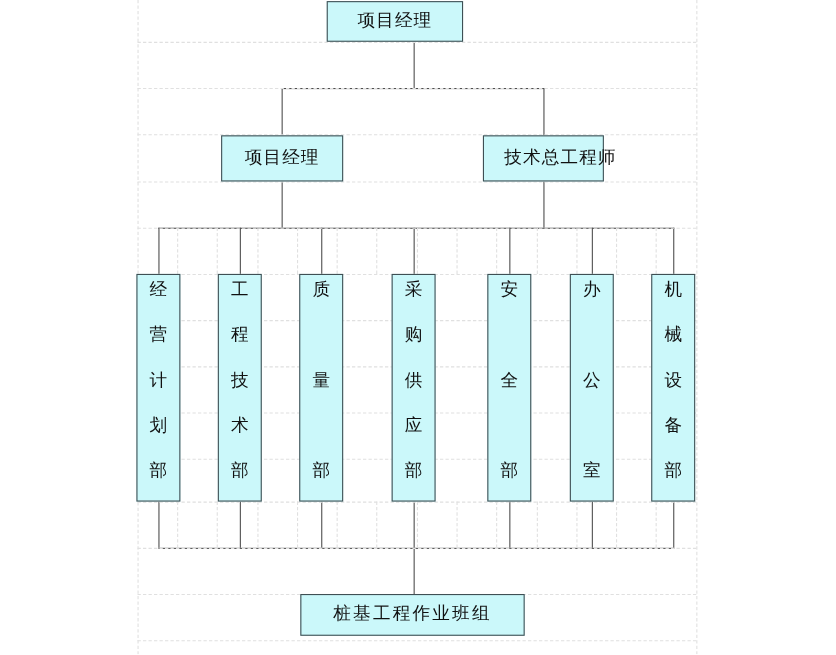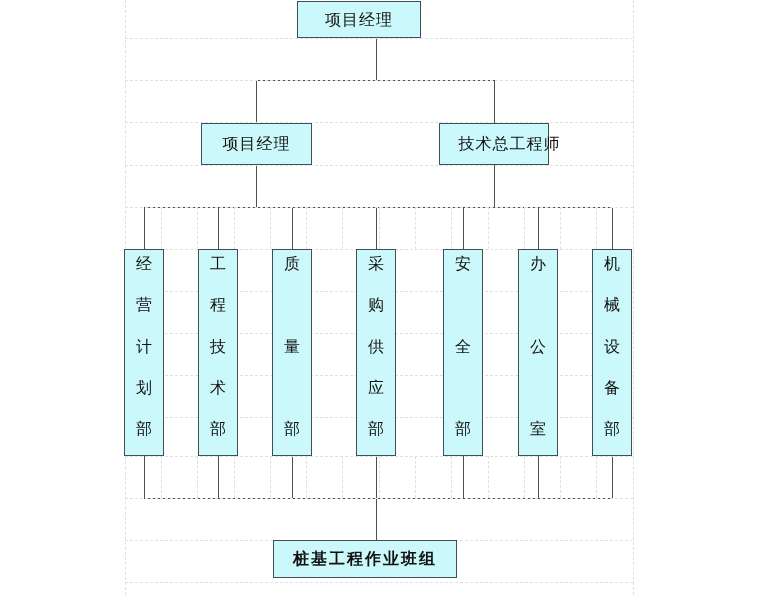--- a/index.html
+++ b/index.html
@@ -156,15 +156,15 @@
     </div>
 
   <div class="node vbox" style="left:592px;">
       <span>机</span>
       <span>械</span>
       <span>设</span>
       <span>备</span>
       <span>部</span>
     </div>
 
-  <div class="node hbox-wide" style="left:273px;top:540px;width:184px;height:38px;font-weight:bold;">桩基工程作业班组</div>
+  <div class="node hbox-wide" style="left:273px;top:540px;width:204px;height:38px;">桩基工程作业班组</div>
 
 </div>
 
 </body></html>

